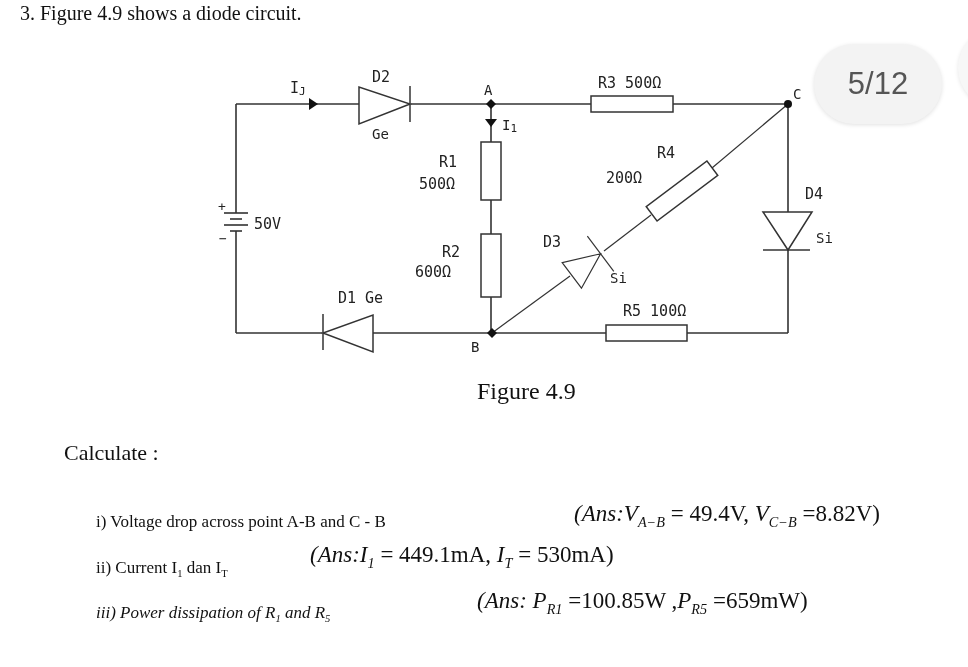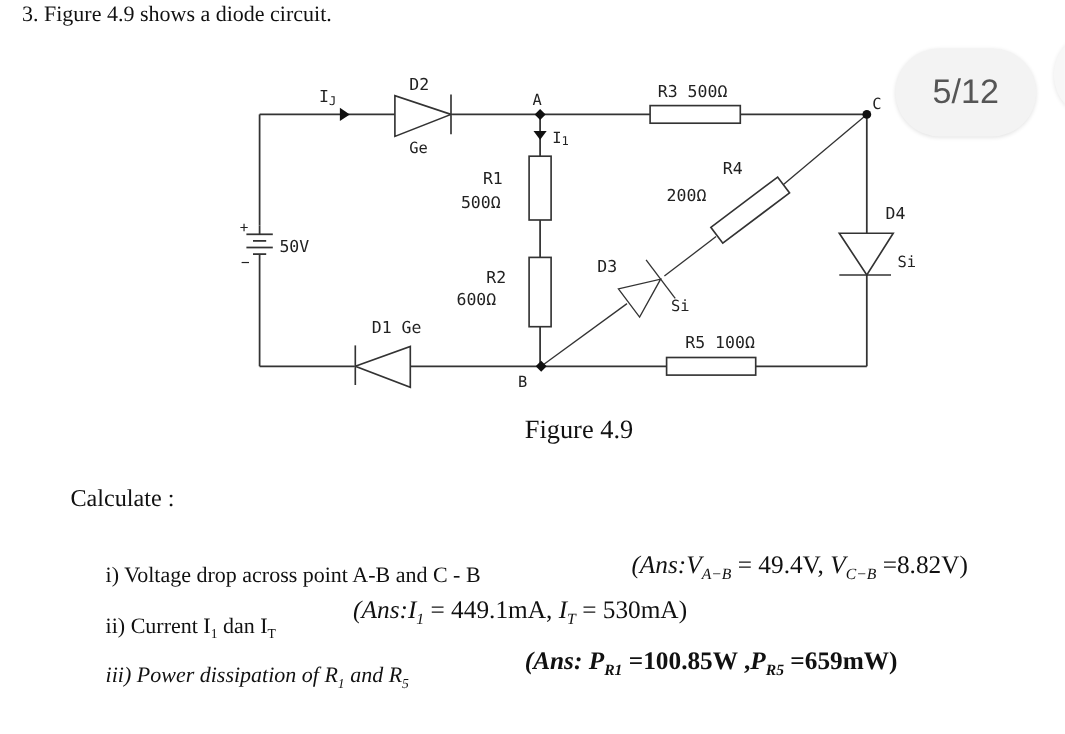--- a/index.html
+++ b/index.html
@@ -1,30 +1,30 @@
 <!DOCTYPE html>
 <html><head>
 <meta charset="utf-8">
 <style>
   html,body{margin:0;padding:0;background:#ffffff;}
   body{width:968px;height:667px;position:relative;overflow:hidden;font-family:"Liberation Serif","DejaVu Serif",serif;color:#111;}
   .abs{position:absolute;white-space:nowrap;}
   .title{left:20px;top:2px;font-size:20px;}
   .fig-caption{left:477px;top:378px;font-size:24px;}
   .calc{left:20px;top:440px;font-size:22px;margin-left:44px;}
-  .q{font-size:20px;}
+  .q{font-size:17px;}
   .ans{font-family:"Liberation Serif","DejaVu Serif",serif;font-style:italic;font-size:23px;}
   .ans .up{font-style:normal;}
   sub{font-size:62%;}
   .q1{left:96px;top:512px;}
   .a1{left:574px;top:501px;}
   .q2{left:96px;top:558px;font-family:Liberation Serif, serif;}
-  .a2{left:321px;top:542px;}
+  .a2{left:310px;top:542px;}
   .q3{left:96px;top:603px;font-style:italic;}
-  .a3{left:477px;top:588px;font-weight:bold;}
+  .a3{left:477px;top:588px;}
   .pager{position:absolute;left:814px;top:44px;width:128px;height:80px;border-radius:40px;background:#f3f3f3;box-shadow:0 1px 4px rgba(0,0,0,0.12);display:flex;align-items:center;justify-content:center;font-family:"Liberation Sans","DejaVu Sans",sans-serif;font-size:31px;color:#555;}
   .pager-next{position:absolute;left:958px;top:28px;width:80px;height:80px;border-radius:40px;background:#f7f7f7;box-shadow:0 1px 4px rgba(0,0,0,0.10);}
   svg.circuit{position:absolute;left:0;top:0;}
   svg text{font-family:"DejaVu Sans Mono","Liberation Mono",monospace;fill:#222;}
 </style>
 </head>
 <body>
 
 <div class="abs title">3. Figure 4.9 shows a diode circuit.</div>
 

